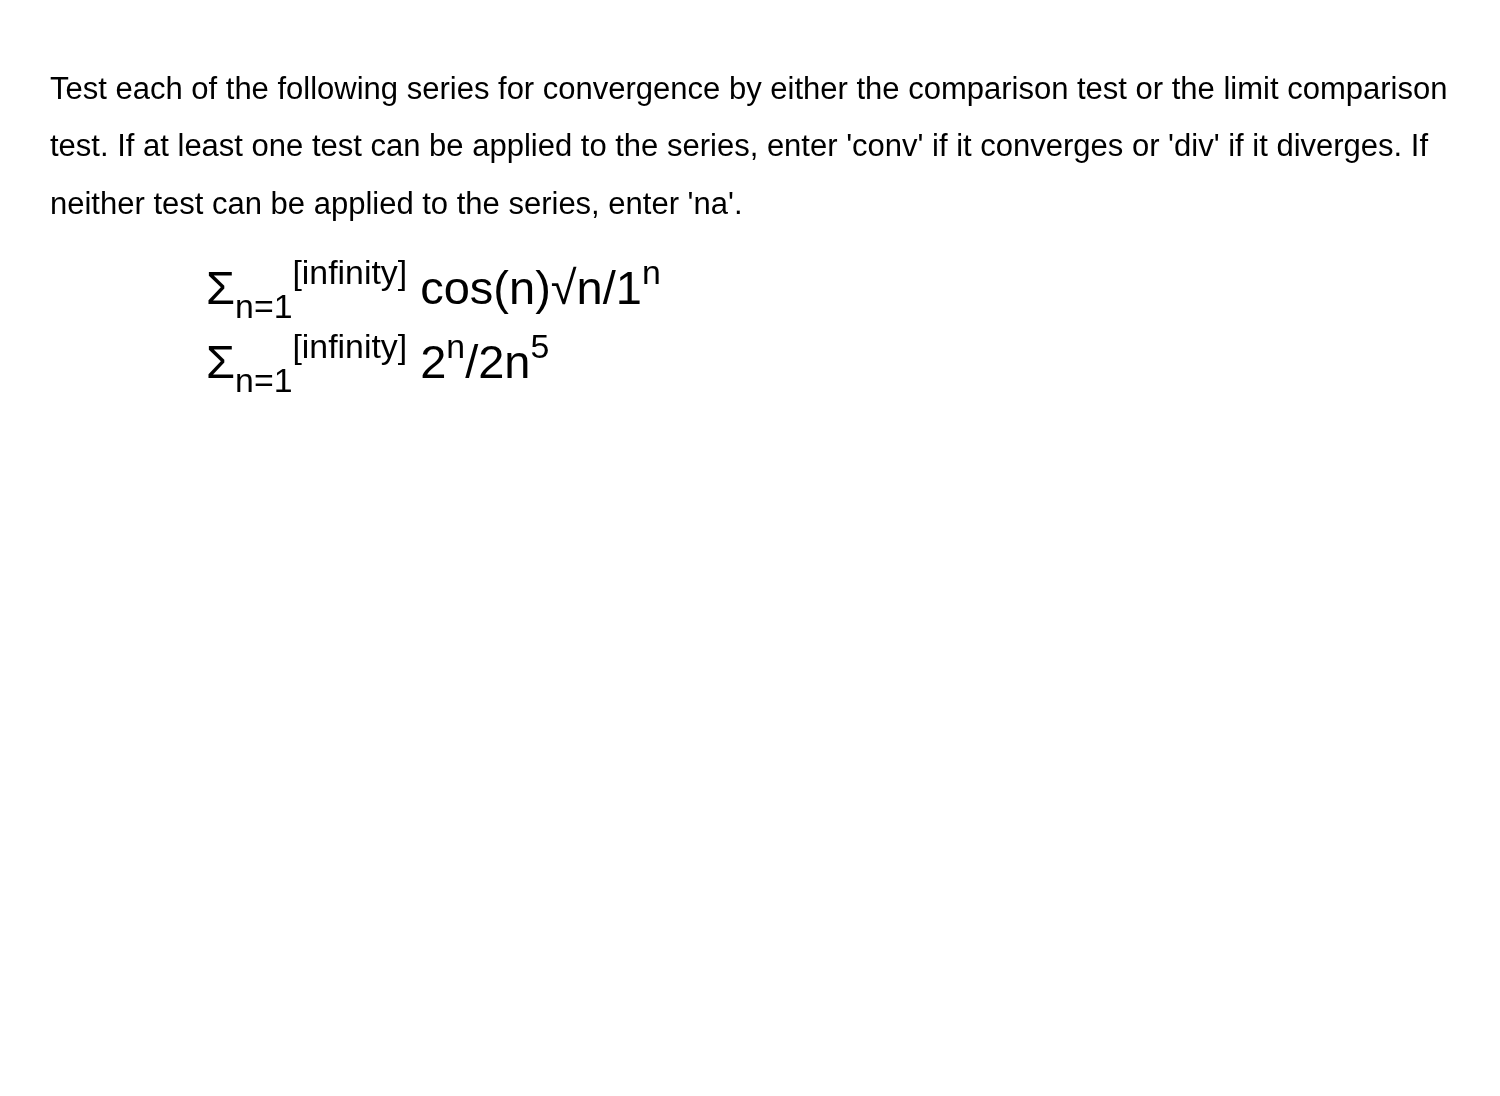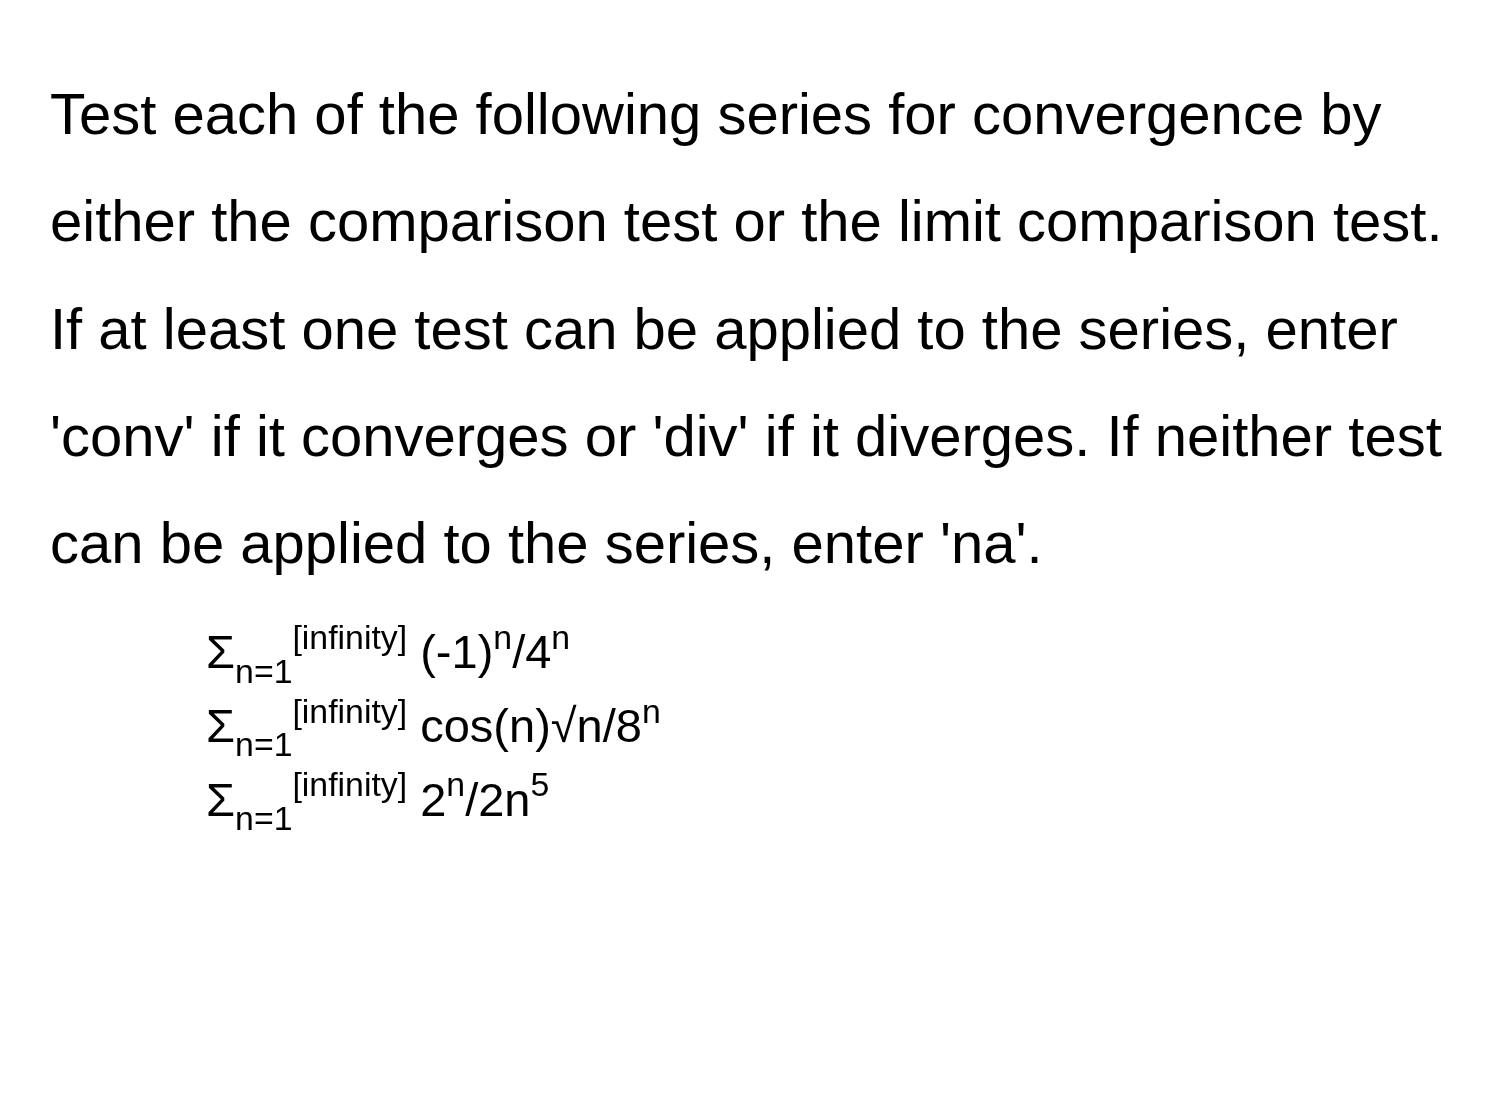--- a/index.html
+++ b/index.html
@@ -9,21 +9,21 @@
     }
     body {
       width: 1500px;
       height: 1096px;
       background: #ffffff;
       font-family: Arial, Helvetica, sans-serif;
       color: #000000;
       padding: 60px 50px 50px 50px;
     }
     .intro {
-      font-size: 58px;
+      font-size: 31px;
       line-height: 1.85;
       margin-bottom: 20px;
     }
     .series-list {
       padding-left: 156px;
     }
     .series-item {
       font-size: 47px;
       line-height: 1.38;
     }
@@ -40,26 +40,23 @@
       top: -0.08em;
     }
   </style>
 </head>
 <body>
 
 <div class="intro">Test each of the following series for convergence by either the comparison test or the limit comparison test. If at least one test can be applied to the series, enter 'conv' if it converges or 'div' if it diverges. If neither test can be applied to the series, enter 'na'.</div>
 
 <div class="series-list">
 
-  <div class="series-item">
-    <span>Σ</span><span class="sub">n=1</span><span class="sup">[infinity]</span><span> (-1)</span><span class="sup">n</span><span>/4</span><span class="sup">n</span>
-  </div>
 
   <div class="series-item">
-    <span>Σ</span><span class="sub">n=1</span><span class="sup">[infinity]</span><span> cos(n)√n/8</span><span class="sup">n</span>
+    <span>Σ</span><span class="sub">n=1</span><span class="sup">[infinity]</span><span> cos(n)√n/1</span><span class="sup">n</span>
   </div>
 
   <div class="series-item">
     <span>Σ</span><span class="sub">n=1</span><span class="sup">[infinity]</span><span> 2</span><span class="sup">n</span><span>/2n</span><span class="sup">5</span>
   </div>
 
 
 
 </div>
 

